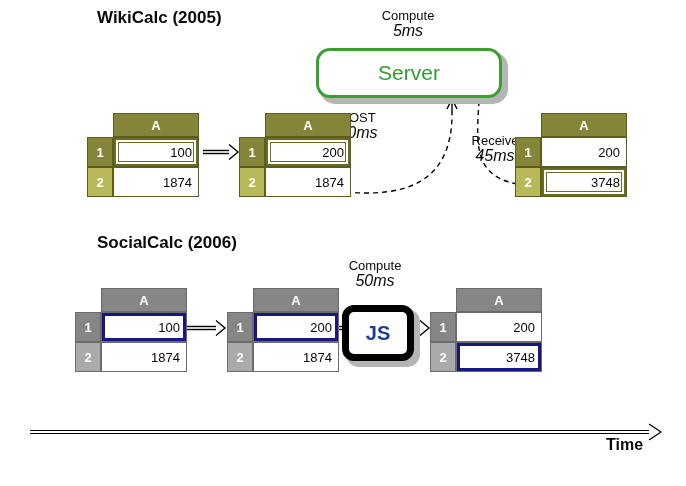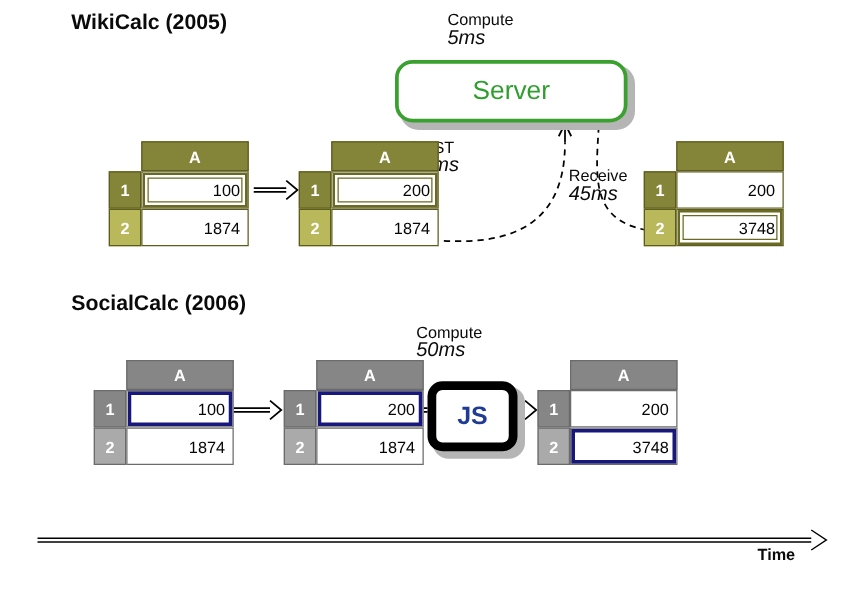--- a/index.html
+++ b/index.html
@@ -2,23 +2,23 @@
 <html><head>
 <meta charset="utf-8">
 <style>
   html,body { margin:0; padding:0; background:#fff; }
   .canvas {
     position:relative; width:686px; height:486px; background:#ffffff;
     font-family:"Liberation Sans", sans-serif; color:#111; overflow:hidden;
   }
   .arrows { position:absolute; left:0; top:0; z-index:1; pointer-events:none; }
 
-  .title { position:absolute; z-index:2; font-size:17px; font-weight:bold; color:#0a0a0a; }
+  .title { position:absolute; z-index:2; font-size:17px; font-weight:bold; color:#0a0a0a;margin-left:40px; }
 
-  .lbl { position:absolute; z-index:2; text-align:left; font-size:13px; line-height:15px; color:#0a0a0a; }
+  .lbl { position:absolute; z-index:2; text-align:center; font-size:13px; line-height:15px; color:#0a0a0a; }
   .lbl .sub { font-size:16px; font-style:italic; }
 
   .roundbox {
     position:absolute; z-index:2; background:#ffffff; border-radius:14px;
     display:flex; align-items:center; justify-content:center;
     box-shadow:5px 5px 0 1px #b5b5b5;
   }
   .server { border:3px solid #3aa02f; color:#2f9e2f; font-size:21px; }
   .jsbox  { border:7px solid #000000; color:#1e3c96; font-size:20px; font-weight:bold; border-radius:12px; }
 
@@ -46,21 +46,21 @@
 
   .codebox {
     position:absolute; z-index:3; left:48px; top:402px; width:232px; height:62px;
     background:#fff; border:2px solid #8f8f8f; border-radius:13px;
     box-shadow:5px 5px 0 1px #b5b5b5;
     font-family:"DejaVu Sans Mono", monospace; font-size:14px; line-height:21px;
     padding:9px 0 0 20px; box-sizing:border-box; color:#000;
   }
   .codebox b { font-weight:bold; }
 
-  .time-label { position:absolute; z-index:2; left:606px; top:436px; font-size:13px; font-weight:bold; color:#0a0a0a; }
+  .time-label { position:absolute; z-index:2; left:606px; top:436px; font-size:16px; font-weight:bold; color:#0a0a0a; }
 </style>
 </head>
 <body>
 
 <div class="canvas">
 
   <svg class="arrows" width="686" height="486" viewBox="0 0 686 486">
 
     <g stroke="#000" fill="none" stroke-width="1.4">
       <line x1="203" y1="150.5" x2="229" y2="150.5"></line>

